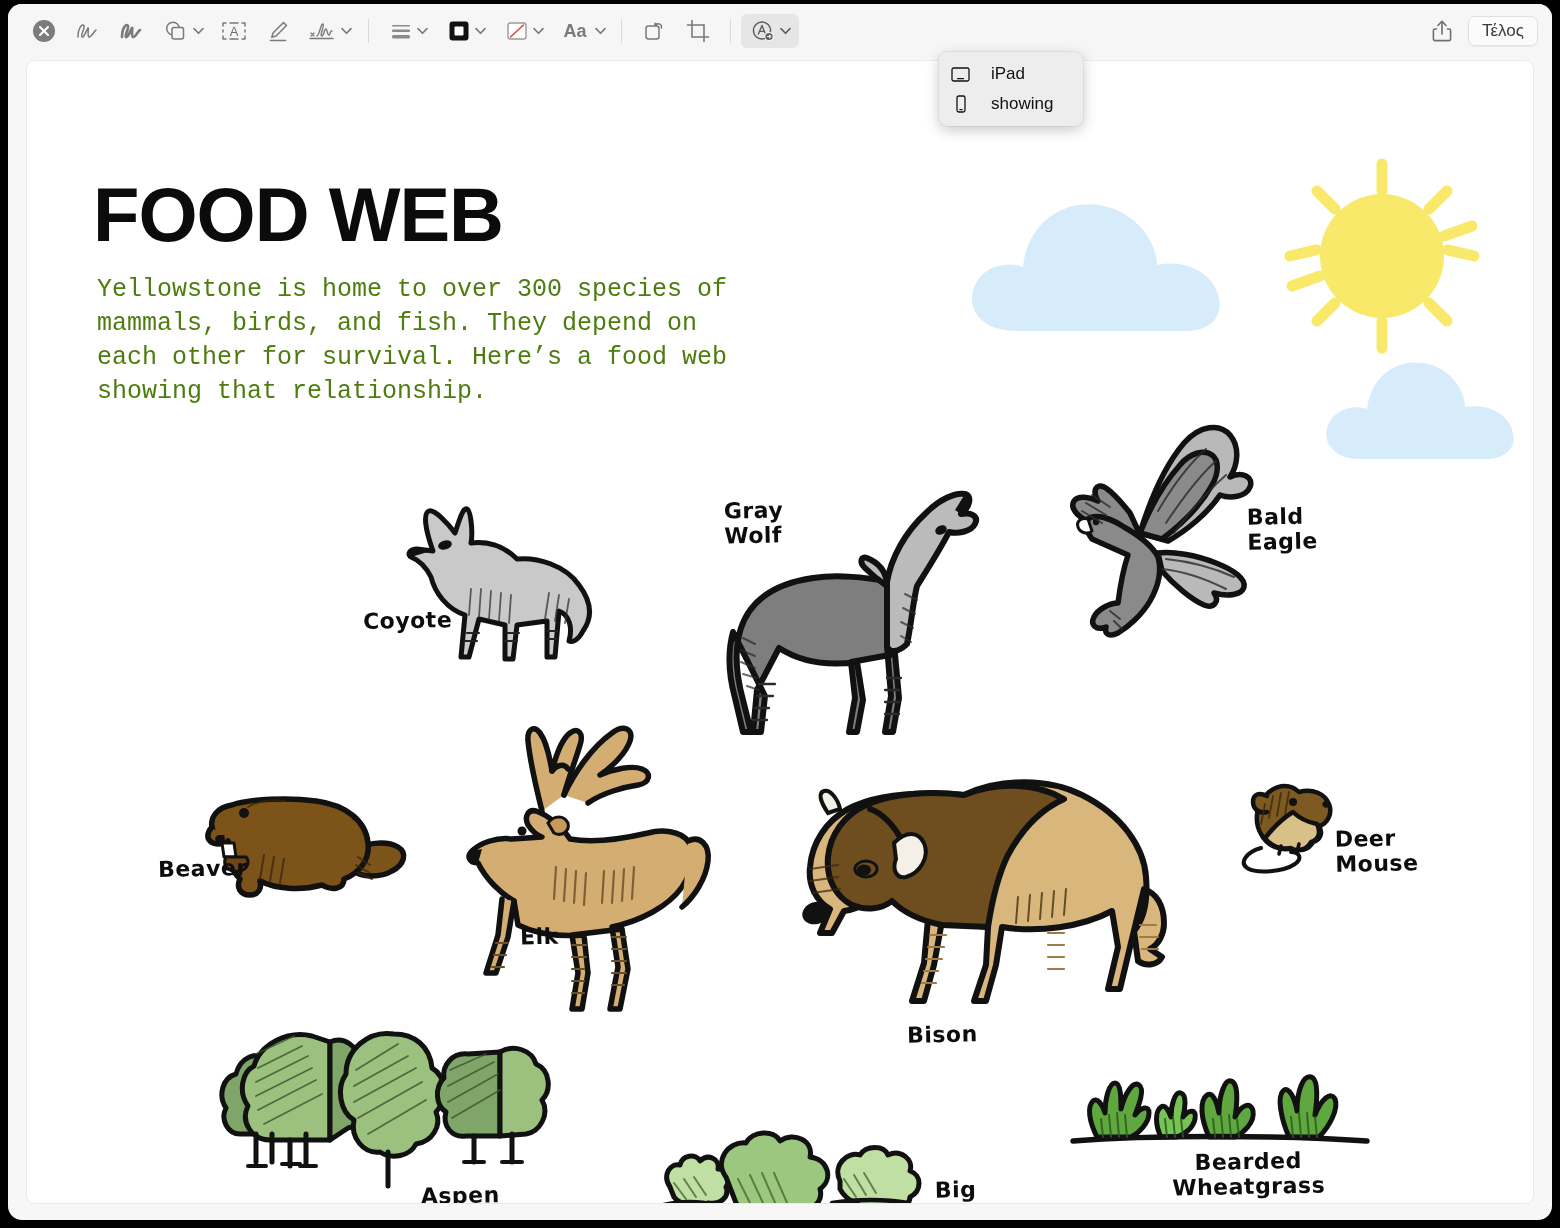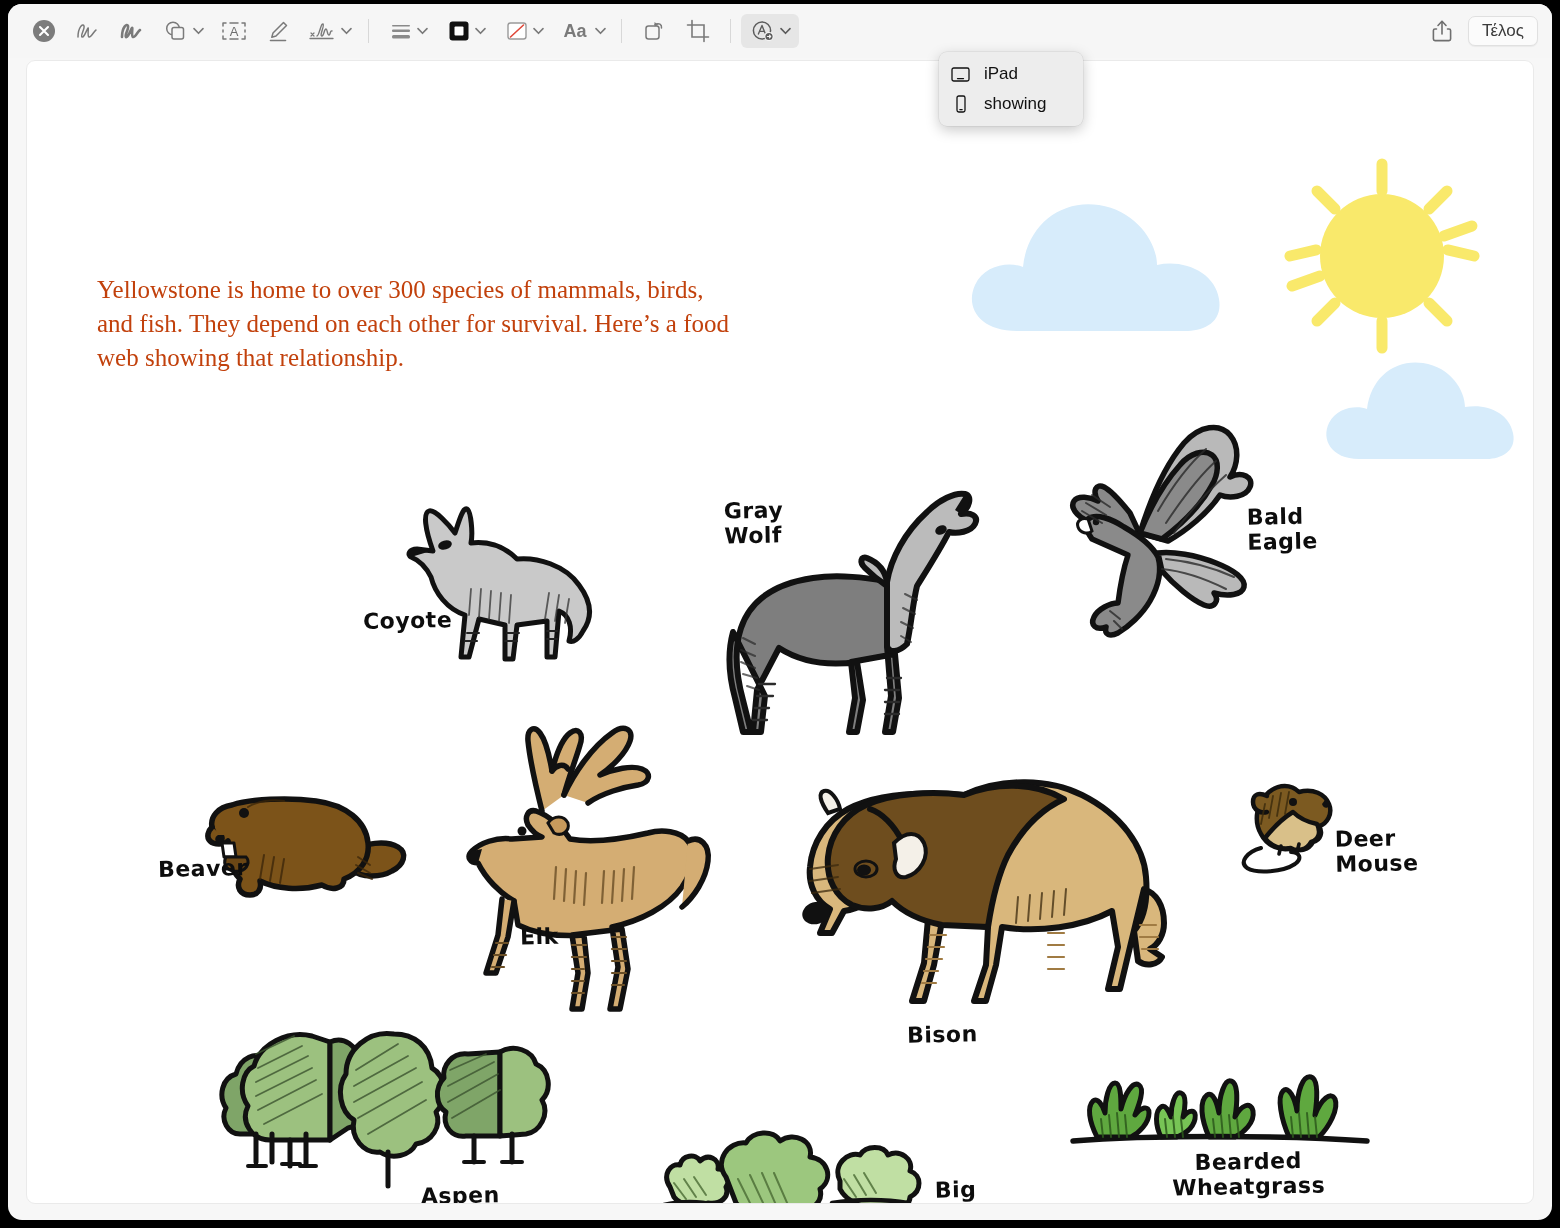--- a/index.html
+++ b/index.html
@@ -72,21 +72,21 @@
     background: #ededed;
     border-radius: 8px;
     box-shadow: 0 4px 14px rgba(0,0,0,.22), 0 0 0 .5px rgba(0,0,0,.09);
     padding: 7px 0;
     z-index: 40;
   }
   .menu-item {
     height: 30px;
     display: flex; align-items: center;
     padding: 0 12px;
-    gap: 14px;
+    gap: 21px;
     font-size: 17px;
     color: #111;
   }
   .menu-icon { width: 19px; display:flex; align-items:center; justify-content:center; }
 
   
   .canvas {
     position: absolute;
     left: 18px; top: 56px;
     width: 1508px; height: 1144px;
@@ -105,22 +105,22 @@
     letter-spacing: -1px;
     color: #0b0b0b;
     font-family: "Liberation Sans", sans-serif;
   }
   .body-copy {
     position: absolute;
     left: 70px; top: 212px;
     width: 640px;
     font-size: 25px;
     line-height: 34px;
-    color: #c2410c;
-    font-family: Liberation Serif, serif;
+    color: #4d7c0f;
+    font-family: Liberation Mono, monospace;
   }
   .hand {
     position: absolute;
     font-family: "DejaVu Sans", sans-serif;
     font-weight: 700;
     font-size: 22px;
     line-height: 25px;
     color: #0d0d0d;
     letter-spacing: .5px;
     white-space: pre-line;
@@ -319,20 +319,21 @@
       </svg>
 
       <svg class="art" style="left:930px; top:100px;" width="290" height="180" viewBox="0 0 290 180">
         <path d="M60 170 C22 170, 8 146, 18 124 C27 104, 52 100, 66 106 C70 64, 104 38, 142 44 C180 50, 200 82, 200 104 C228 98, 258 112, 262 138 C266 162, 246 170, 228 170 Z" fill="#D7ECFB"></path>
       </svg>
 
       <svg class="art" style="left:1290px; top:270px;" width="220" height="140" viewBox="0 0 220 140">
         <path d="M42 128 C14 128, 4 108, 12 92 C20 76, 40 74, 50 78 C54 46, 78 28, 106 32 C134 36, 148 60, 148 76 C170 72, 192 82, 196 102 C200 120, 184 128, 170 128 Z" fill="#D7ECFB"></path>
       </svg>
 
+      <div class="title">FOOD WEB</div>
       <div class="body-copy">Yellowstone is home to over 300 species of mammals, birds, and fish. They depend on each other for survival. Here’s a food web showing that relationship.</div>
 
       <svg class="art" style="left:370px; top:420px;" width="220" height="210" viewBox="0 0 220 210">
         <g stroke="#111" stroke-width="5" stroke-linejoin="round" stroke-linecap="round" fill="#C9C9C9">
           <path d="M36 70 C28 48, 26 32, 32 30 C38 28, 52 44, 58 52 C62 40, 66 26, 70 28 C74 30, 76 52, 74 62
                    C92 60, 108 66, 120 78 C140 76, 168 84, 182 104 C194 120, 196 136, 186 150
                    C182 158, 176 162, 172 160 C176 146, 172 134, 162 130
                    L158 176 L150 176 L150 140 L120 144 L116 178 L108 178 L108 144
                    L82 138 L72 176 L64 176 L68 134 C50 128, 38 112, 34 96 C30 88, 24 80, 14 76 C10 74, 12 68, 20 68 Z"></path>
         </g>

